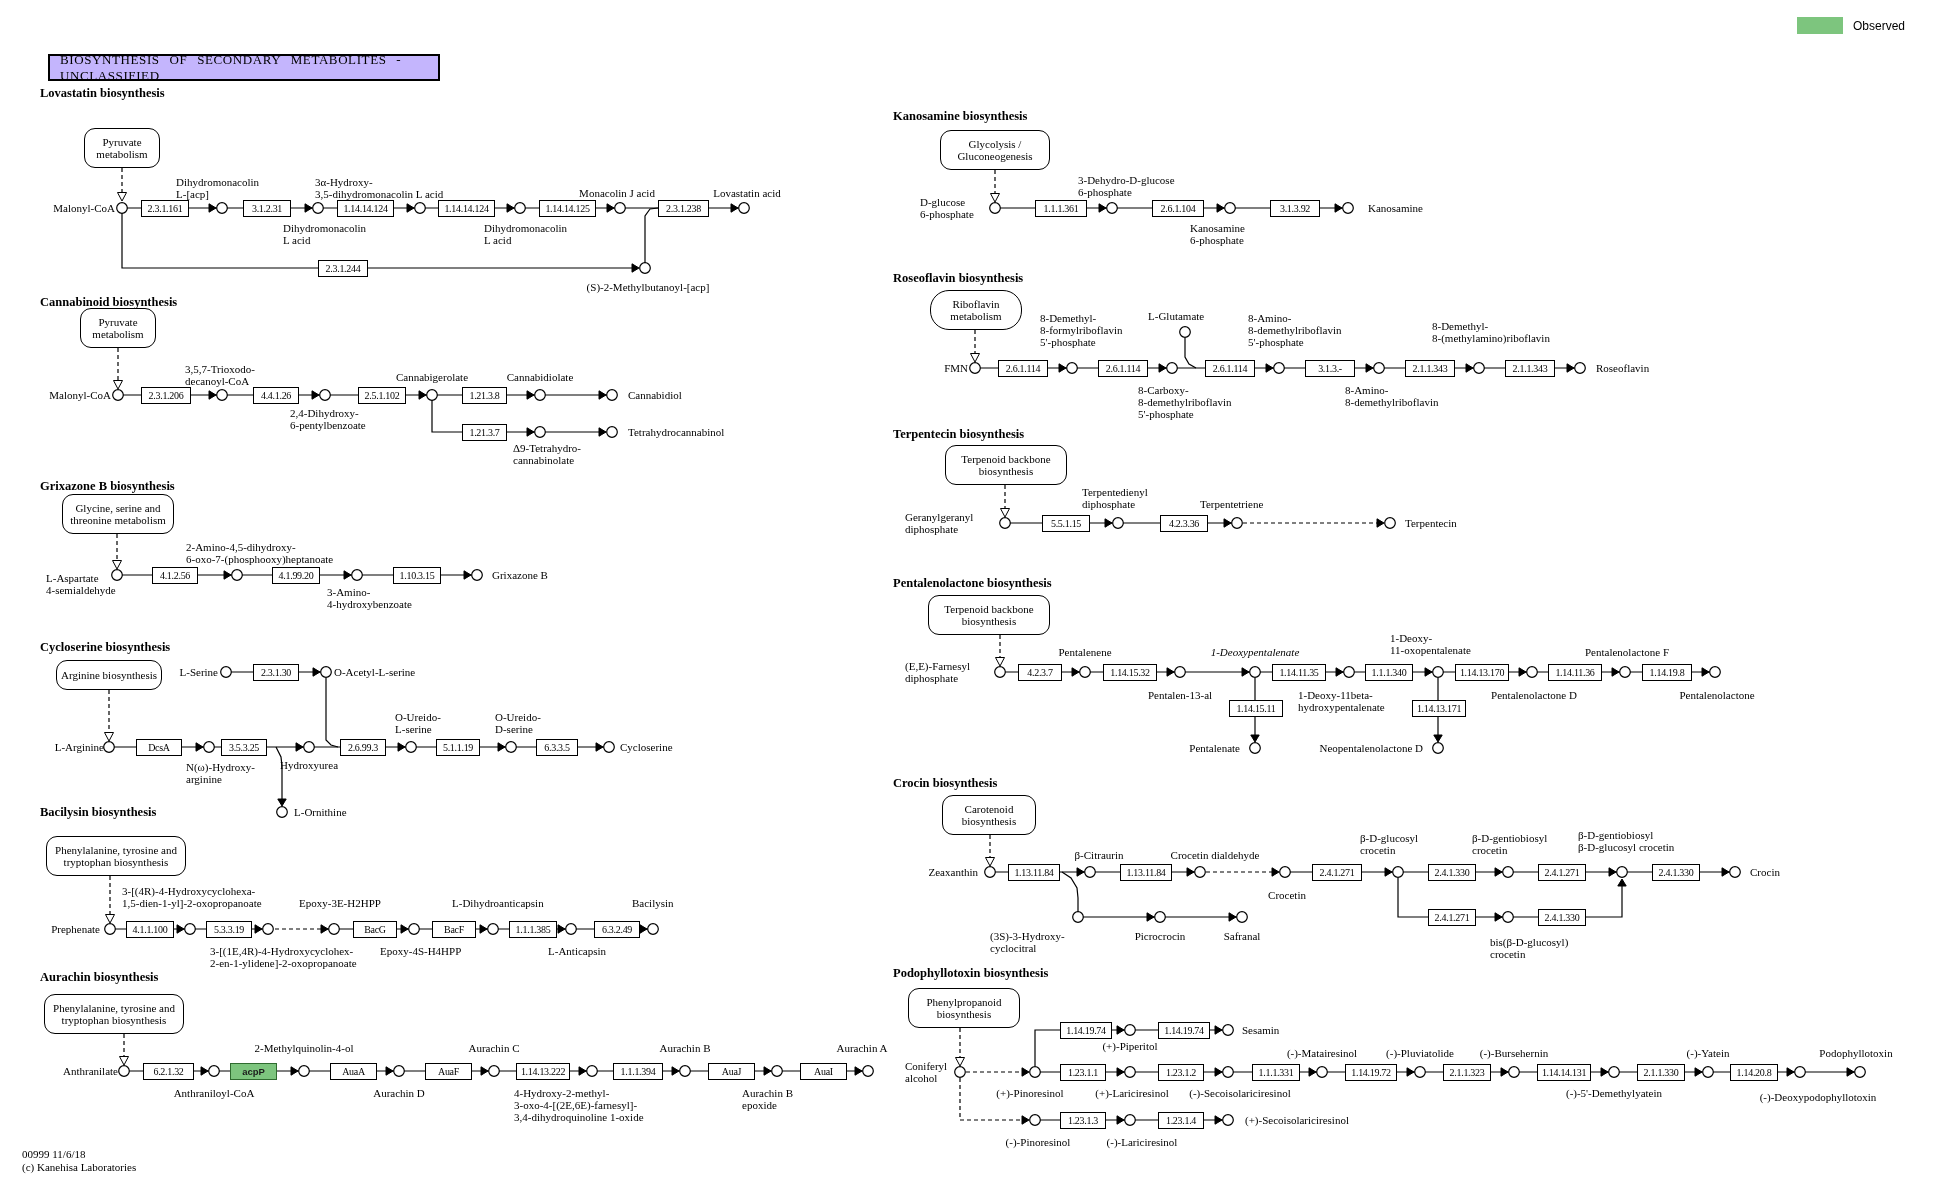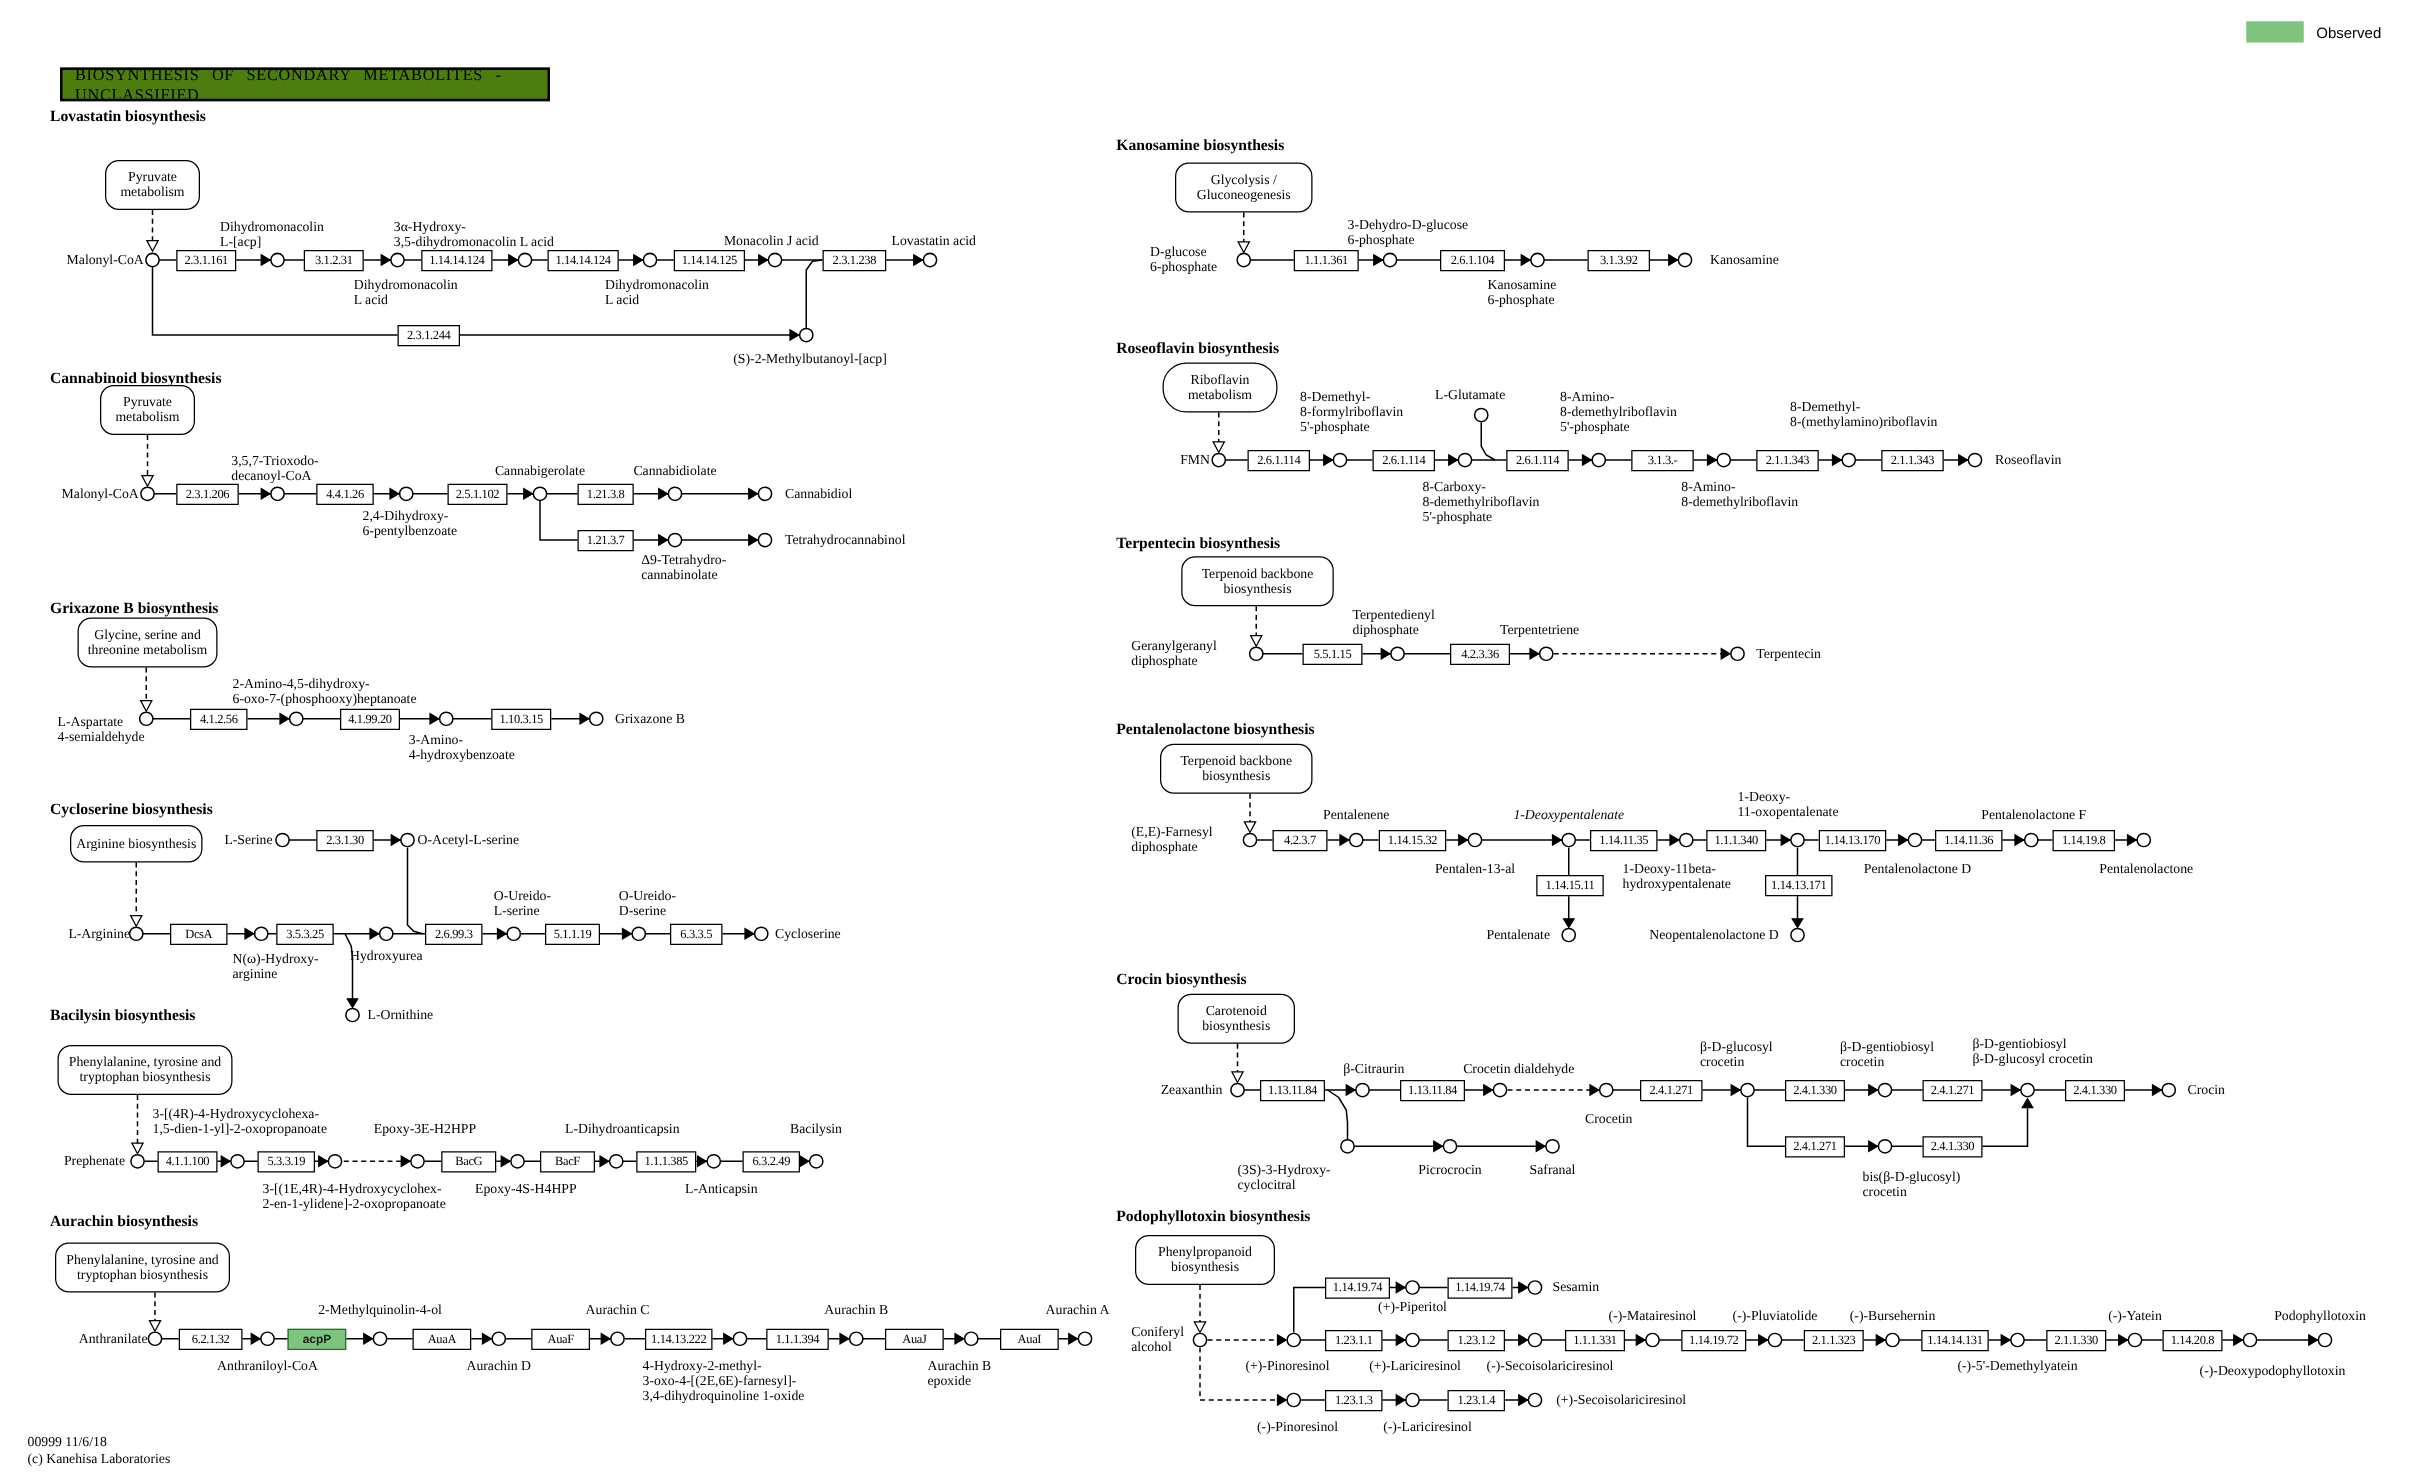--- a/index.html
+++ b/index.html
@@ -10,21 +10,21 @@
   .lbl.c{transform:translateX(-50%);} .lbl.r{transform:translateX(-100%);}
   .sec-title{position:absolute;z-index:3;font-size:12.5px;font-weight:bold;white-space:nowrap;}
   .ecbox{position:absolute;z-index:4;height:15px;border:1px solid #000;background:#fff;
          font-size:10px;letter-spacing:-0.3px;text-align:center;line-height:15px;overflow:hidden;}
   .ecbox.hl{background:#7dc57e;border-color:#2f6b2f;font-family:"Liberation Sans",sans-serif;
             font-weight:bold;font-size:9.5px;color:#1c1c1c;letter-spacing:0;}
   .maplink{position:absolute;z-index:4;border:1px solid #000;border-radius:11px;background:#fff;
            display:flex;flex-direction:column;align-items:center;justify-content:center;
            font-size:11px;line-height:12.5px;text-align:center;padding:1px 3px;box-sizing:border-box;}
   #title-box{position:absolute;z-index:5;border:2px solid #000;display:flex;align-items:center;
-             padding-left:10px;font-size:13px;letter-spacing:0.6px;word-spacing:6px;background:#4d7c0f;box-sizing:border-box;}
+             padding-left:10px;font-size:13px;letter-spacing:0.6px;word-spacing:6px;background:#c4b5fd;box-sizing:border-box;}
   #legend{position:absolute;z-index:5;}
   #legend .swatch{position:absolute;width:46px;height:17px;}
   #legend .legend-label{position:absolute;left:56px;top:2px;font-family:"Liberation Sans",sans-serif;font-size:12px;}
   .footer-line{position:absolute;z-index:3;font-size:11px;line-height:13px;white-space:nowrap;}
 </style>
 </head>
 <body>
 
 <div id="map">
   <svg id="wires" width="1937" height="1185">

